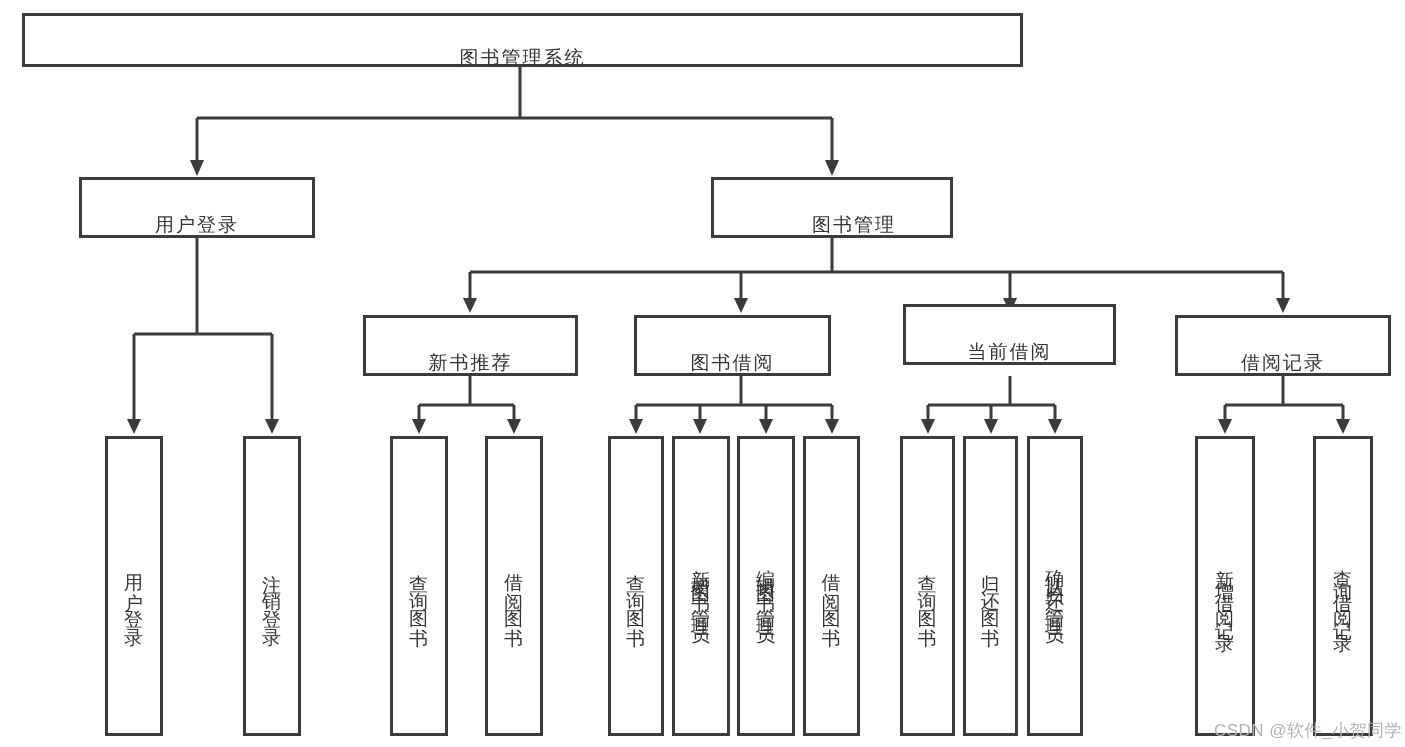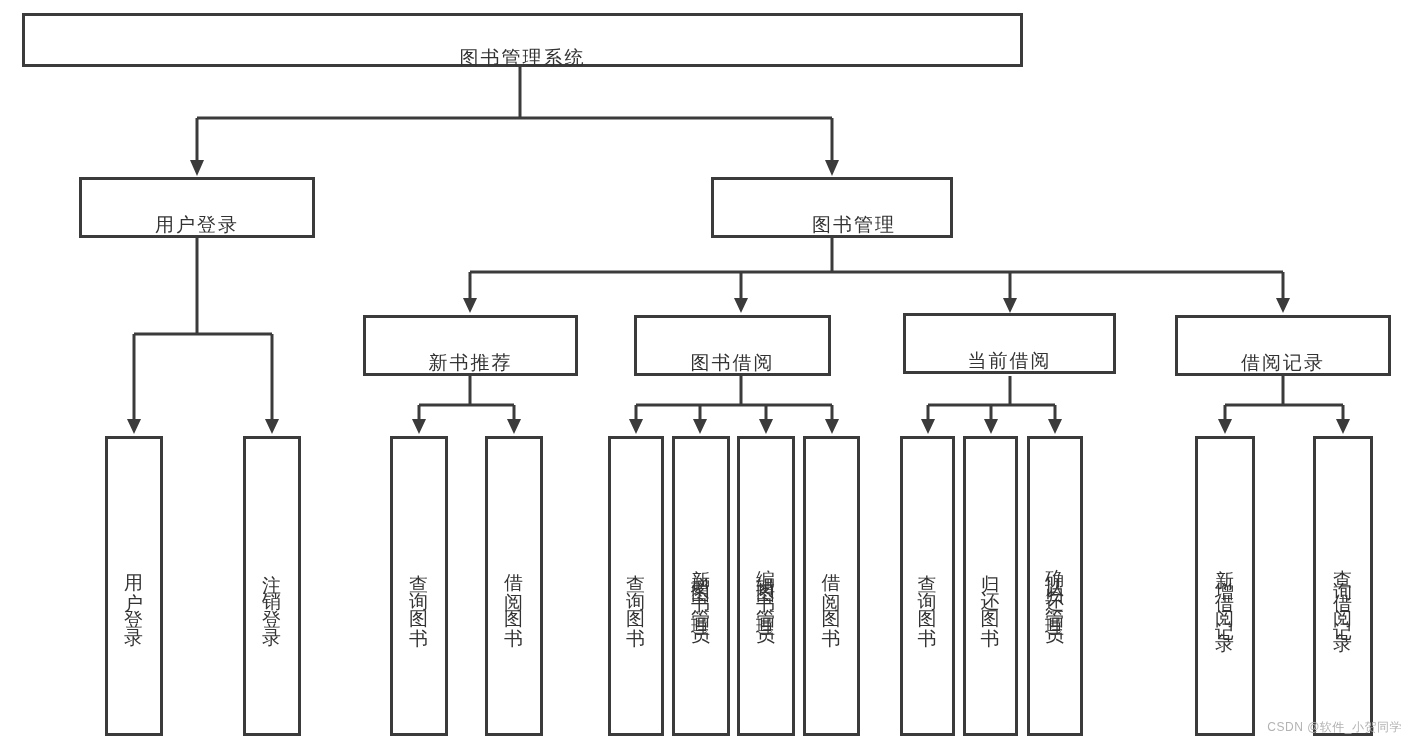--- a/index.html
+++ b/index.html
@@ -43,42 +43,42 @@
   .ls4 { letter-spacing: 18px; margin-top: 18px; }
   .ls6 { letter-spacing: 13px; margin-top: 13px; }
   .ls9 { letter-spacing: 8px;  margin-top: 8px;  }
 
   
   .n-root     { left: 22px;   top: 13px;  width: 1001px; height: 54px; }
   .n-user     { left: 79px;   top: 177px; width: 236px;  height: 61px; }
   .n-mgmt     { left: 711px;  top: 177px; width: 242px;  height: 61px; padding-left: 44px; }
   .n-newrec   { left: 363px;  top: 315px; width: 215px;  height: 61px; justify-content: center; }
   .n-borrow   { left: 634px;  top: 315px; width: 197px;  height: 61px; }
-  .n-current  { left: 903px;  top: 313px; width: 213px;  height: 61px; }
+  .n-current  { left: 903px;  top: 304px; width: 213px;  height: 61px; }
   .n-records  { left: 1175px; top: 315px; width: 216px;  height: 61px; }
   .lv { top: 436px; height: 300px; }
   .c0  { left: 105px;  width: 58px; }
   .c1  { left: 243px;  width: 58px; }
   .c2  { left: 390px;  width: 58px; }
   .c3  { left: 485px;  width: 58px; }
   .c4  { left: 608px;  width: 56px; }
   .c5  { left: 672px;  width: 58px; }
   .c6  { left: 737px;  width: 58px; }
   .c7  { left: 803px;  width: 57px; }
   .c8  { left: 900px;  width: 55px; }
   .c9  { left: 963px;  width: 55px; }
   .c10 { left: 1027px; width: 56px; }
   .c11 { left: 1195px; width: 60px; }
   .c12 { left: 1313px; width: 60px; }
 
   .watermark {
     position: absolute;
     right: 3px;
     top: 719px;
-    font-size: 12px;
+    font-size: 17px;
     color: #b3b3b3;
     letter-spacing: 0.5px;
     z-index: 6;
     white-space: nowrap;
   }
 </style>
 </head>
 <body>
 
 <div class="canvas">

